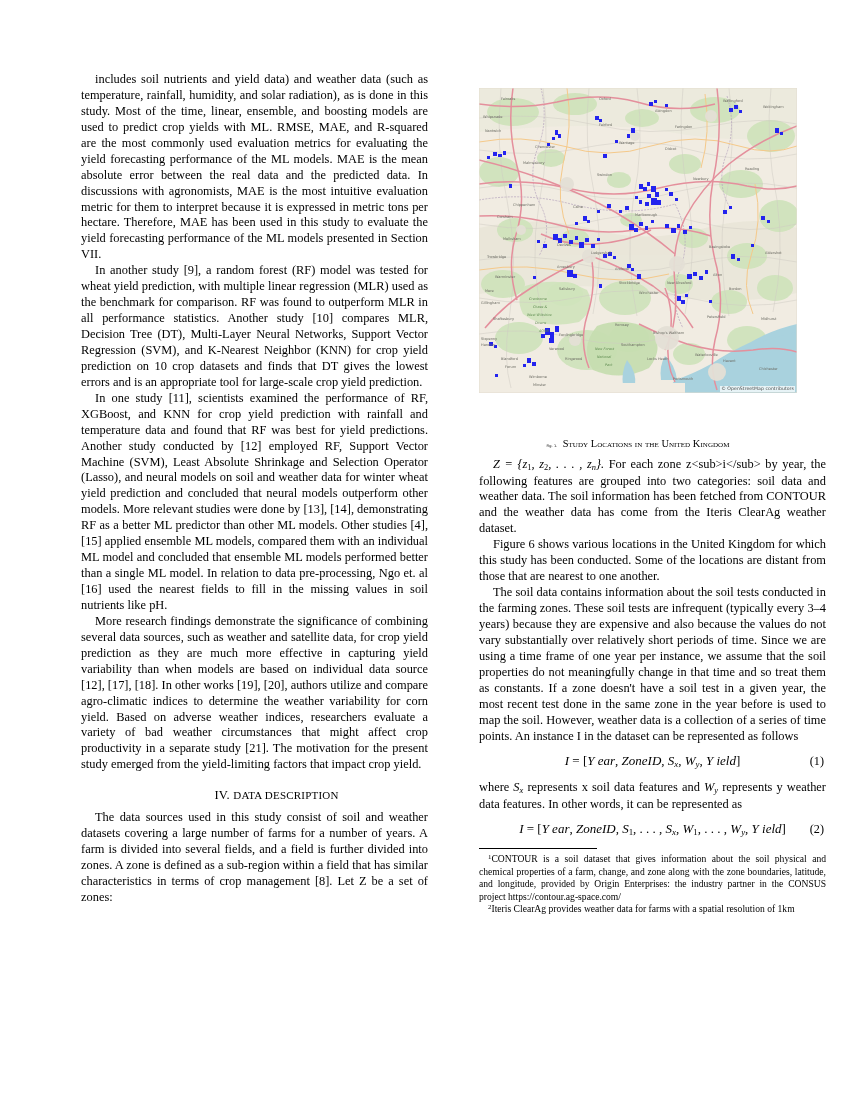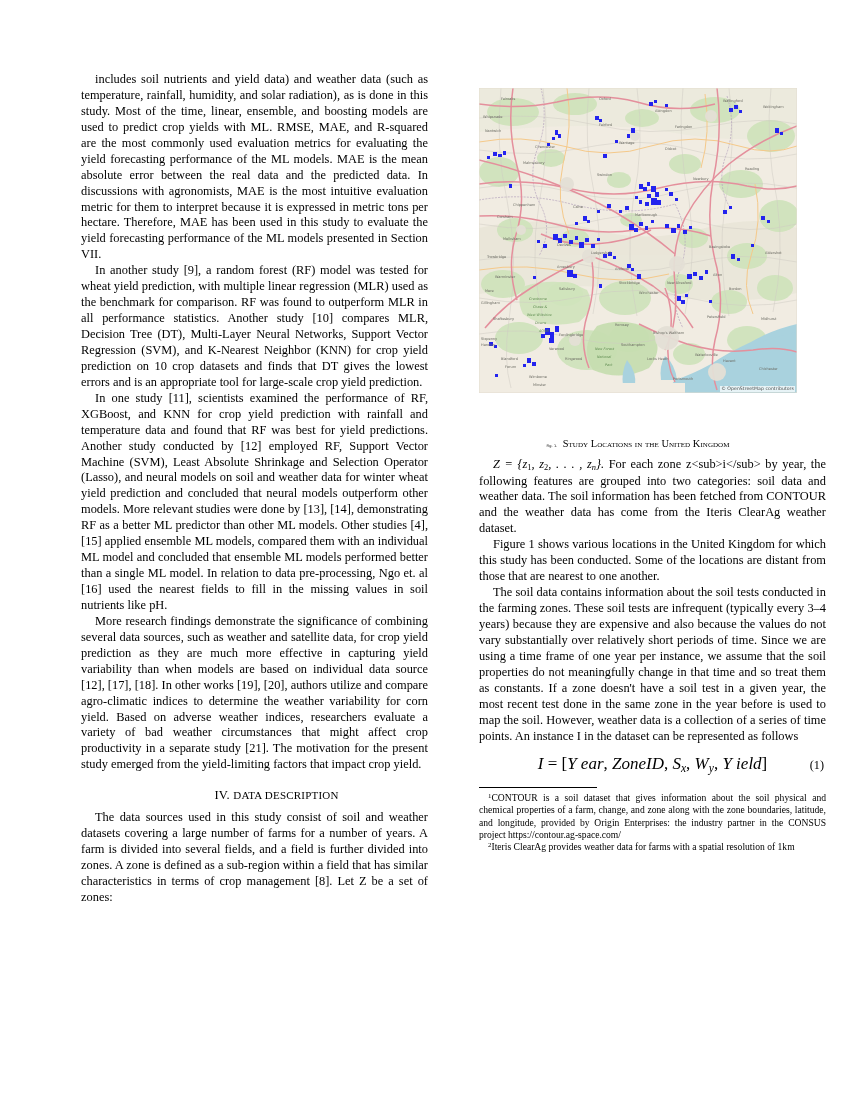--- a/index.html
+++ b/index.html
@@ -95,21 +95,21 @@
   
   .math-block {
     position: relative;
     text-align: center;
     margin: 9px 0 9px 0;
     font-family: "Liberation Serif", "DejaVu Serif", serif;
   }
   .math-block .eq {
     display: inline-block;
     font-style: normal;
-    font-size: 17px;
+    font-size: 13px;
   }
   .math-block .tag {
     position: absolute;
     right: 2px;
     top: 50%;
     transform: translateY(-50%);
     font-size: 12.2px;
   }
   i.v { font-style: italic; }
   .sub {
@@ -484,32 +484,39 @@
 
       <div class="fig-caption">
         <span class="lbl">Fig. 1.</span>&nbsp;&nbsp;<span class="ctext">Study Locations in the United Kingdom</span>
       </div>
     </div>
 
     <div class="spacer-sm"></div>
 
     <p class="noindent"><span class="mathi"><i class="v">Z</i> = {<i class="v">z</i><span class="subn">1</span>, <i class="v">z</i><span class="subn">2</span>, . . . , <i class="v">z</i><span class="sub">n</span>}.</span> <span>For each zone z&lt;sub&gt;i&lt;/sub&gt; by year, the following features are grouped into two categories: soil data and weather data. The soil information has been fetched from CONTOUR and the weather data has come from the Iteris ClearAg weather dataset.</span></p>
 
-    <p>Figure 1 shows various locations in the United Kingdom for which this study has been conducted. Some of the locations are distant from those that are nearest to one another.</p>
+    <p>Figure 6 shows various locations in the United Kingdom for which this study has been conducted. Some of the locations are distant from those that are nearest to one another.</p>
 
     <p>The soil data contains information about the soil tests conducted in the farming zones. These soil tests are infrequent (typically every 3–4 years) because they are expensive and also because the values do not vary substantially over relatively short periods of time. Since we are using a time frame of one year per instance, we assume that the soil properties do not meaningfully change in that time and so treat them as constants. If a zone doesn't have a soil test in a given year, the most recent test done in the same zone in the year before is used to map the soil. However, weather data is a collection of a series of time points. An instance I in the dataset can be represented as follows</p>
 
     <div class="math-block">
       <span class="eq">
         <i class="v">I</i> = [<i class="v">Y ear</i>, <i class="v">ZoneID</i>, <i class="v">S</i><span class="sub">x</span>, <i class="v">W</i><span class="sub">y</span>, <i class="v">Y ield</i>]
       </span>
       <span class="tag">(1)</span>
     </div>
 
-
+    <p class="noindent">where <i class="v">S</i><span class="sub">x</span> represents x soil data features and <i class="v">W</i><span class="sub">y</span> represents y weather data features. In other words, it can be represented as</p>
+
+    <div class="math-block">
+      <span class="eq">
+        <i class="v">I</i> = [<i class="v">Y ear</i>, <i class="v">ZoneID</i>, <i class="v">S</i><span class="subn">1</span>, . . . , <i class="v">S</i><span class="sub">x</span>, <i class="v">W</i><span class="subn">1</span>, . . . , <i class="v">W</i><span class="sub">y</span>, <i class="v">Y ield</i>]
+      </span>
+      <span class="tag">(2)</span>
+    </div>
 
     <div class="fn-rule"></div>
     <div class="footnotes">
       <p><span class="fnum">1</span><span>CONTOUR is a soil dataset that gives information about the soil physical and chemical properties of a farm, change, and zone along with the zone boundaries, latitude, and longitude, provided by Origin Enterprises: the industry partner in the CONSUS project https://contour.ag-space.com/</span></p>
       <p><span class="fnum">2</span><span>Iteris ClearAg provides weather data for farms with a spatial resolution of 1km</span></p>
     </div>
 
   </div>
 </div>
 

